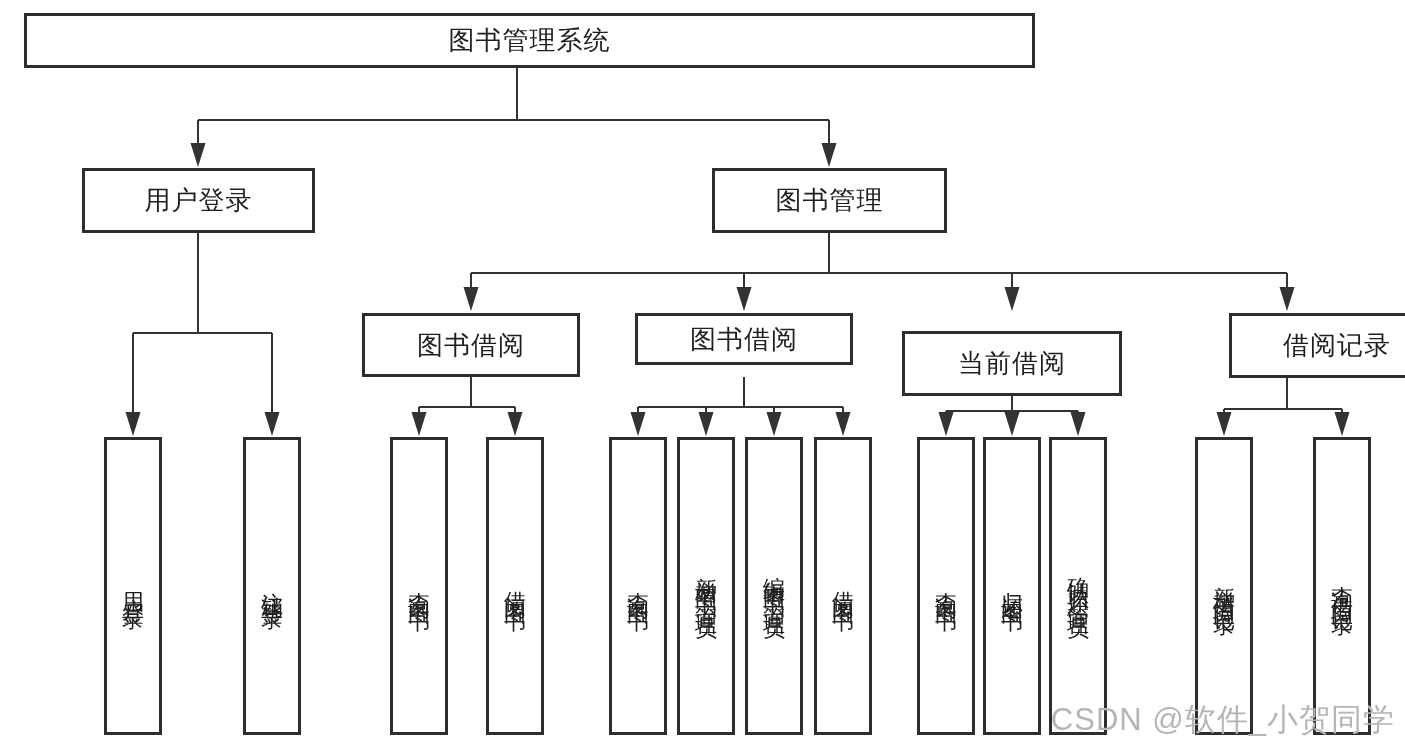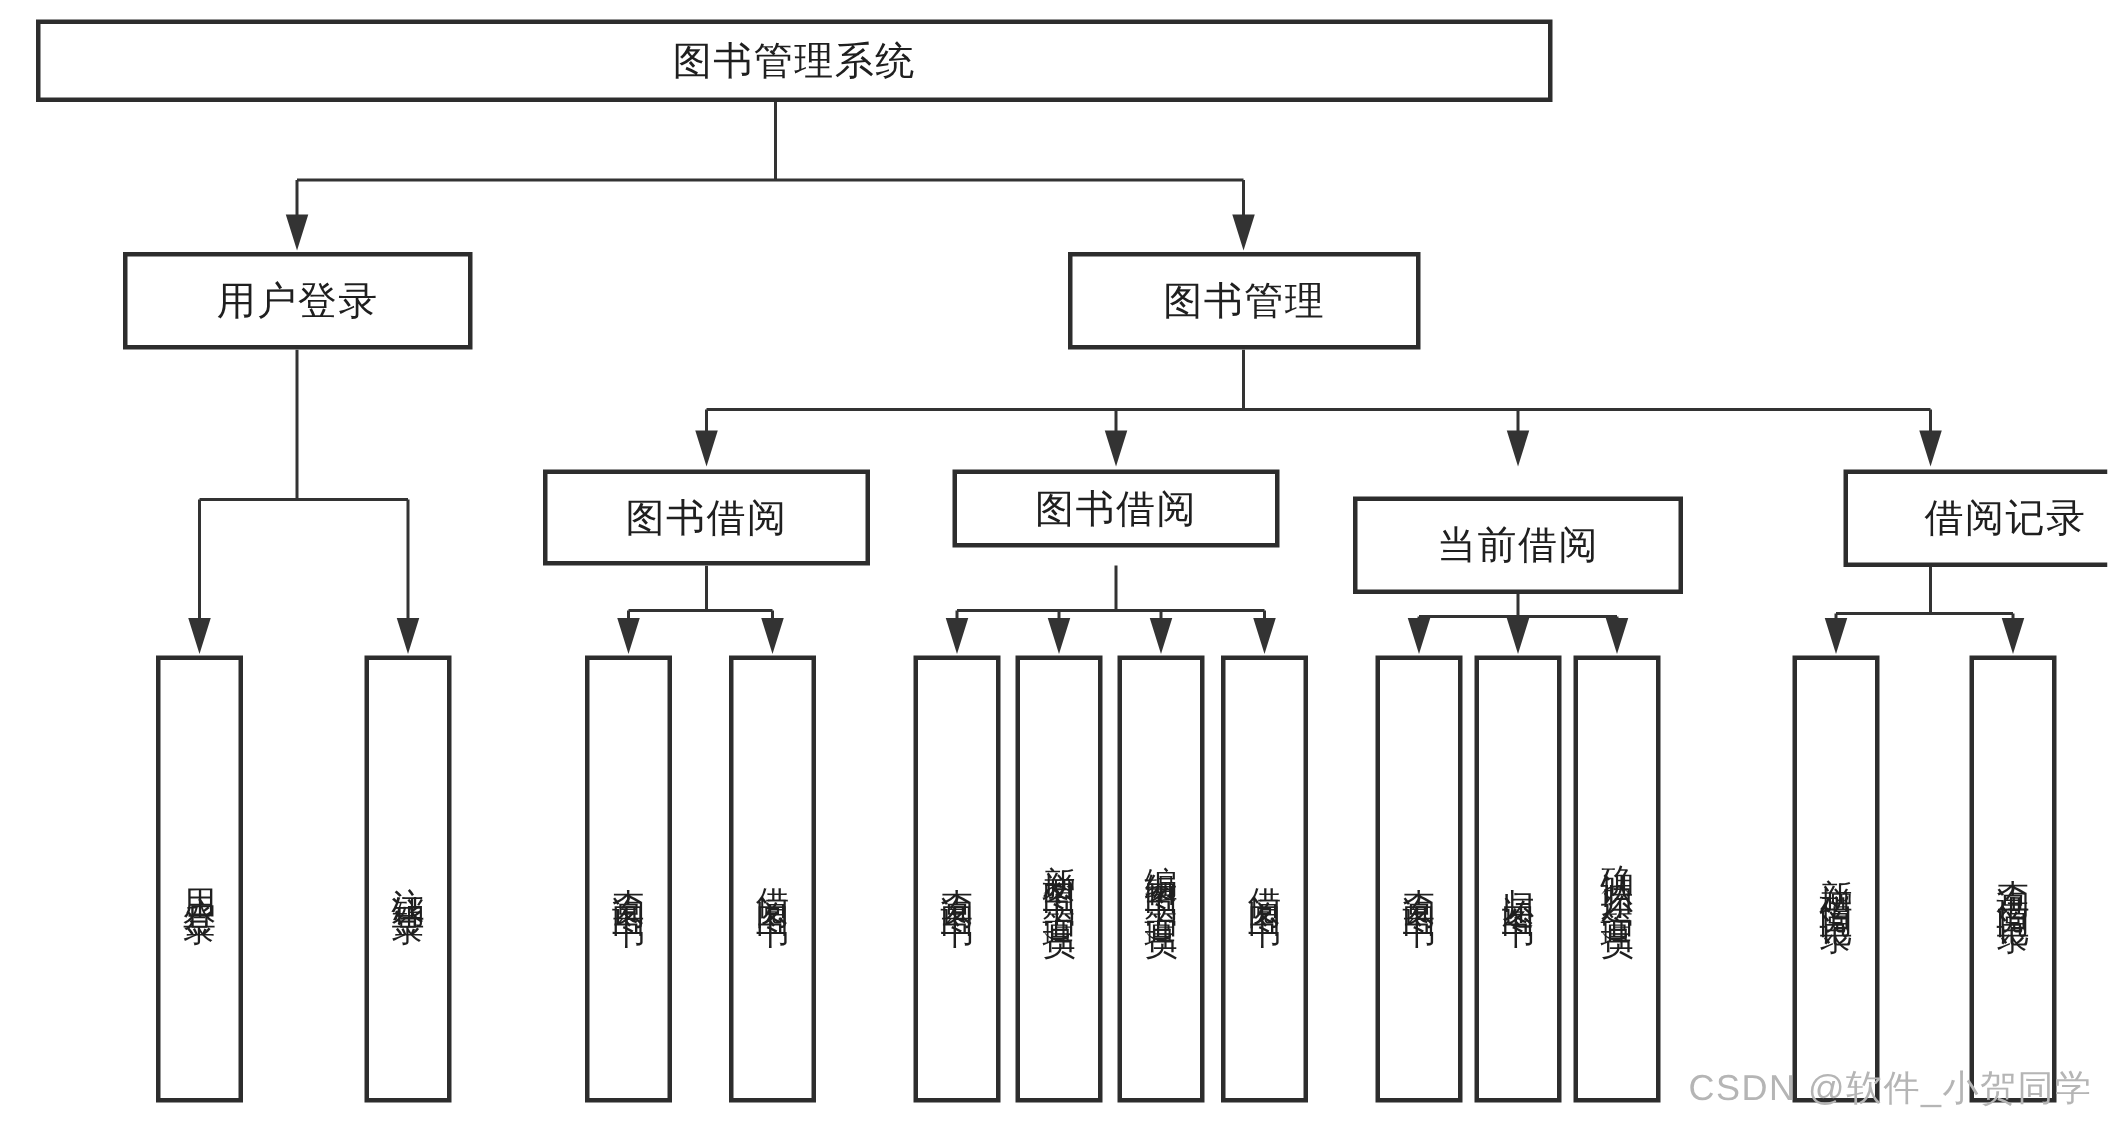--- a/index.html
+++ b/index.html
@@ -14,21 +14,21 @@
     display:flex;align-items:center;justify-content:center;text-align:center;
   }
   .hnode{font-size:26px;letter-spacing:1px;}
   .leaf{font-size:22px;}
   .vtext{
     writing-mode:vertical-rl;text-orientation:mixed;
     letter-spacing:6px;line-height:1;white-space:nowrap;
   }
   .watermark{
     position:absolute;right:10px;bottom:6px;z-index:5;
-    font-size:24px;color:#b5b5b5;letter-spacing:1px;
+    font-size:31px;color:#b5b5b5;letter-spacing:1px;
   }
 </style>
 </head>
 <body>
 
 <div class="canvas">
 
   <svg class="connectors" viewBox="0 0 1405 747" xmlns="http://www.w3.org/2000/svg">
     <g stroke="#333333" stroke-width="2" fill="none">
 

